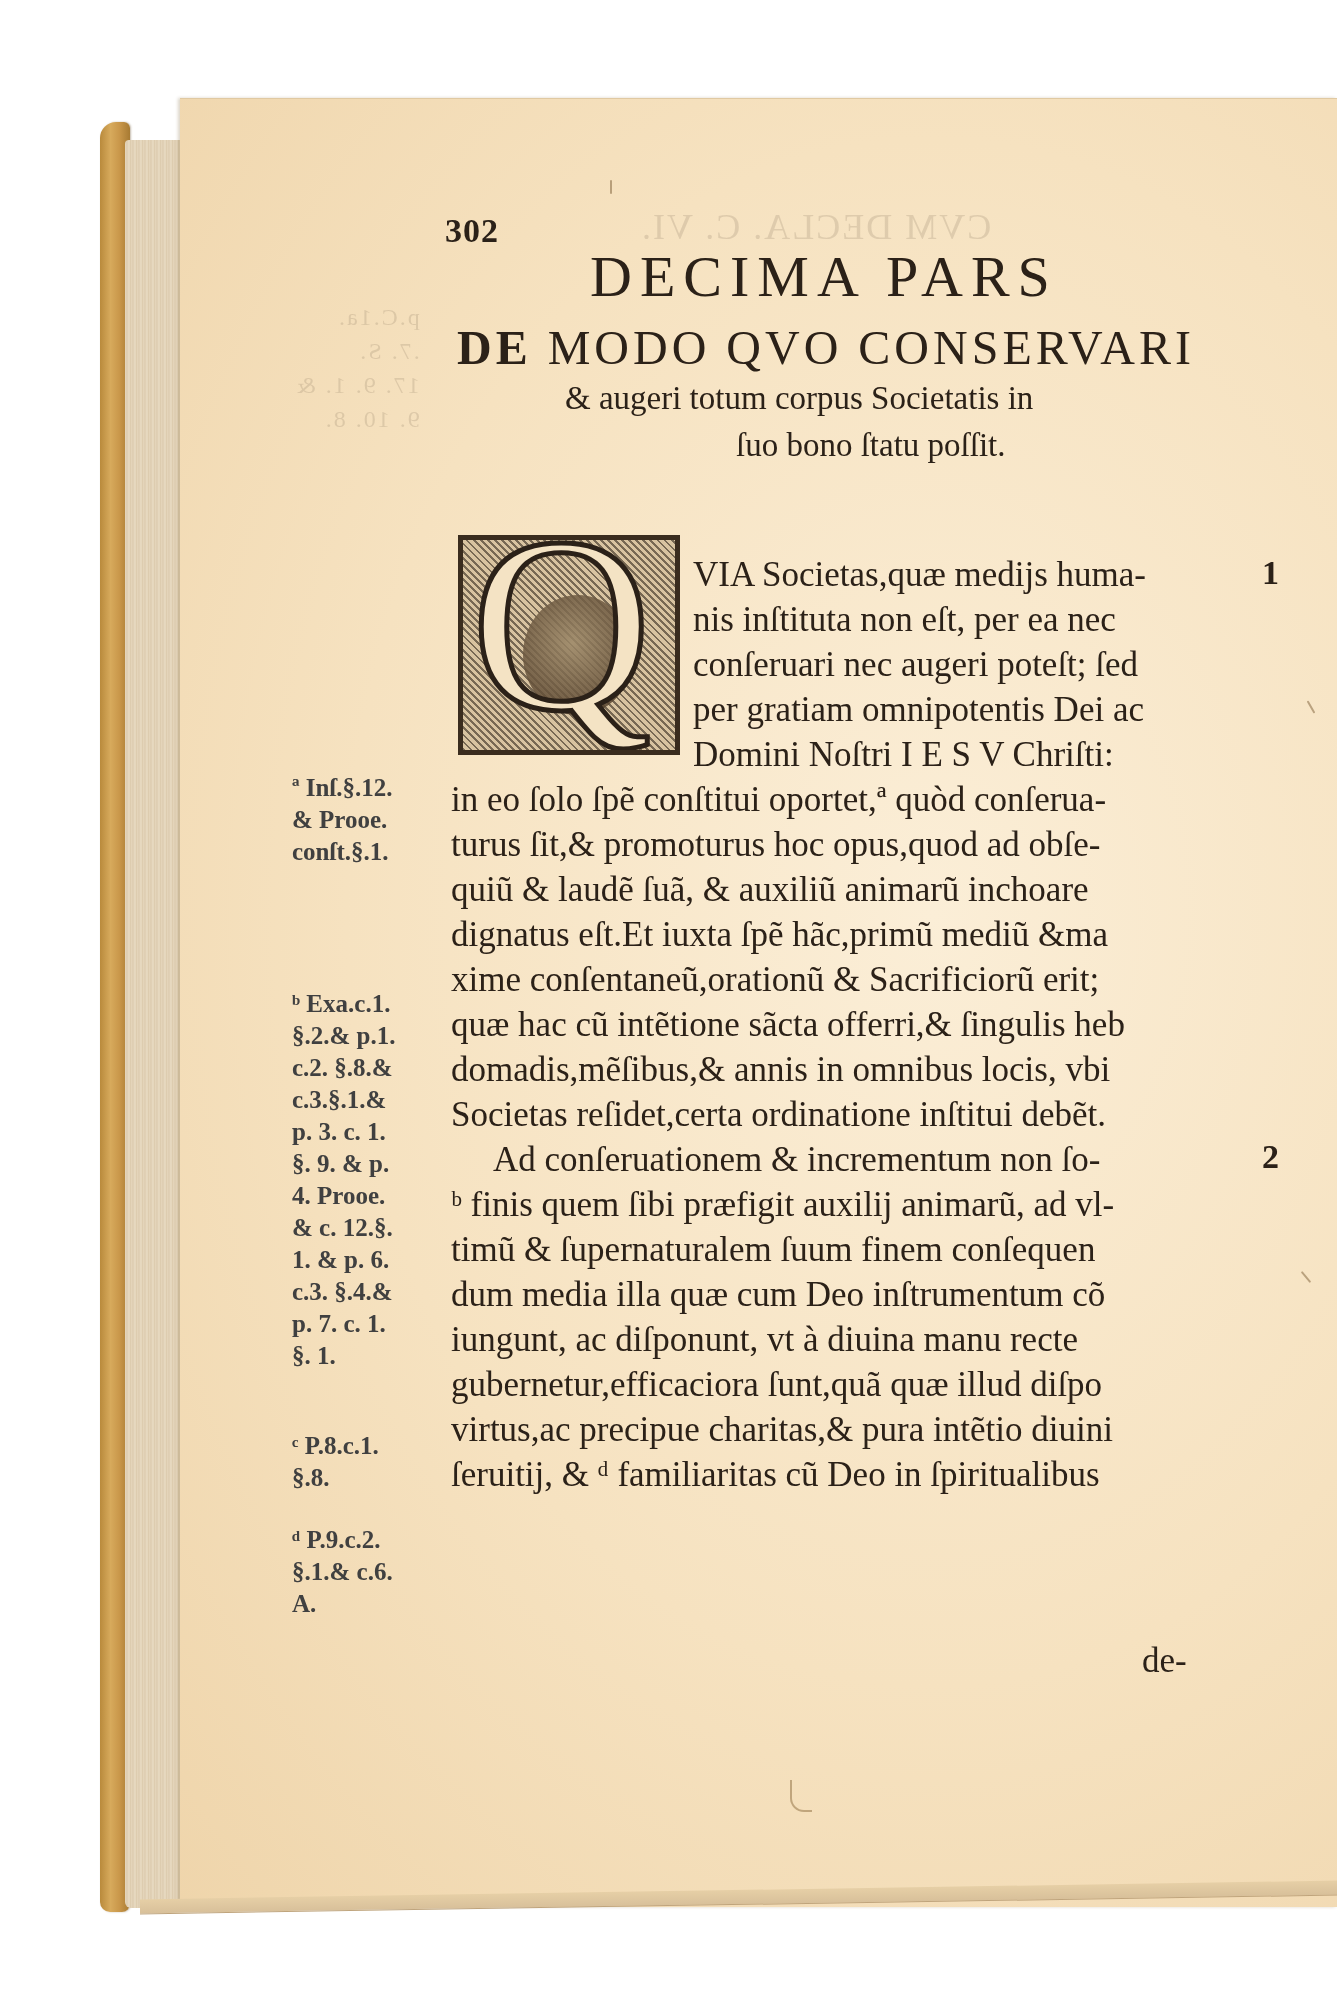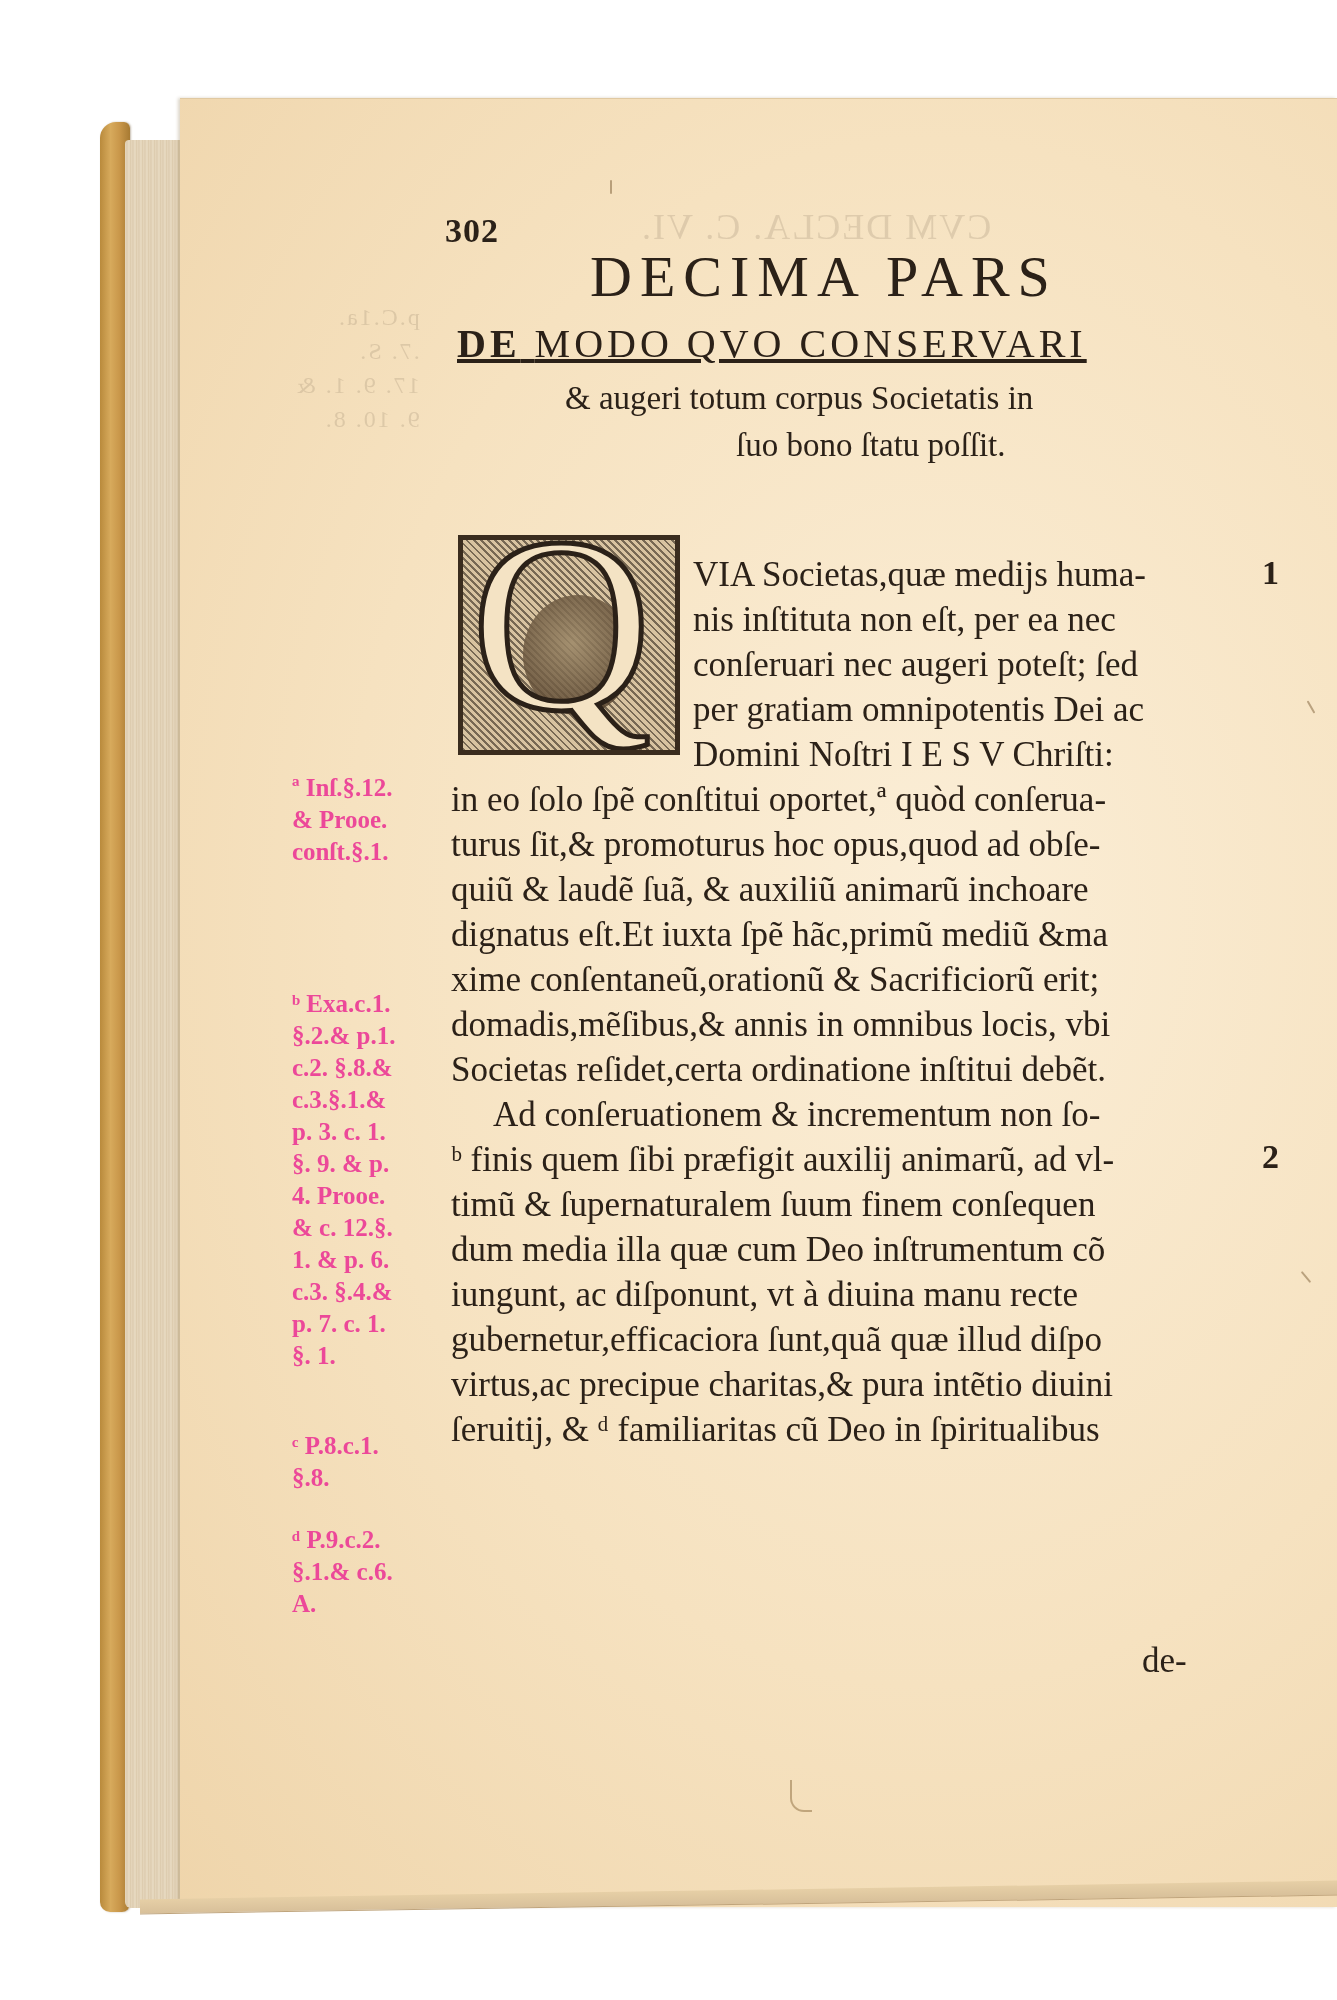--- a/index.html
+++ b/index.html
@@ -68,24 +68,23 @@
       left: 590px;
       top: 243px;
       font-size: 58px;
       letter-spacing: 8px;
       font-weight: normal;
     }
     .part-subtitle {
       position: absolute;
       left: 457px;
       top: 320px;
-      font-size: 40px;
+      font-size: 48px;
       letter-spacing: 4px;
       white-space: nowrap;
-      text-decoration: underline;
     }
     .part-subtitle .de { font-weight: bold; }
     .sub-line {
       position: absolute;
       font-size: 33px;
       white-space: nowrap;
     }
     .sub-line.l1 { left: 565px; top: 380px; }
     .sub-line.l2 { left: 700px; top: 427px; margin-left: 36px; }
 
@@ -145,21 +144,21 @@
     }
     .para-number.n1 { left: 1262px; top: 554px; }
     .para-number.n2 { left: 1262px; top: 1138px; }
     .margin-notes {
       position: absolute;
       left: 292px;
       font-size: 25px;
       line-height: 32px;
       white-space: nowrap;
       font-weight: bold;
-      color: #ec4899;
+      color: #404040;
     }
     .mn-a { top: 772px; }
     .mn-b { top: 988px; }
     .mn-c { top: 1430px; }
     .mn-d { top: 1524px; }
 
     .bleed {
       position: absolute;
       color: rgba(60,45,30,0.13);
       font-size: 36px;
@@ -221,20 +220,21 @@
   <div>per gratiam omnipotentis Dei ac</div>
   <div>Domini Noſtri I E S V Chriſti:</div>
 </div>
 
 <div class="ink body-text main-block">
   <div>in eo ſolo ſpẽ conſtitui oportet,ª quòd conſerua-</div>
   <div>turus ſit,&amp; promoturus hoc opus,quod ad obſe-</div>
   <div>quiũ &amp; laudẽ ſuã, &amp; auxiliũ animarũ inchoare</div>
   <div>dignatus eſt.Et iuxta ſpẽ hãc,primũ mediũ &amp;ma</div>
   <div>xime conſentaneũ,orationũ &amp; Sacrificiorũ erit;</div>
+  <div>quæ hac cũ intẽtione sãcta offerri,&amp; ſingulis heb</div>
   <div>domadis,mẽſibus,&amp; annis in omnibus locis, vbi</div>
   <div>Societas reſidet,certa ordinatione inſtitui debẽt.</div>
   <div class="indent">Ad conſeruationem &amp; incrementum non ſo-</div>
   <div>ᵇ finis quem ſibi præfigit auxilij animarũ, ad vl-</div>
   <div>timũ &amp; ſupernaturalem ſuum finem conſequen</div>
   <div>dum media illa quæ cum Deo inſtrumentum cõ</div>
   <div>iungunt, ac diſponunt, vt à diuina manu recte</div>
   <div>gubernetur,efficaciora ſunt,quã quæ illud diſpo</div>
   <div>virtus,ac precipue charitas,&amp; pura intẽtio diuini</div>
   <div>ſeruitij, &amp; ᵈ familiaritas cũ Deo in ſpiritualibus</div>

